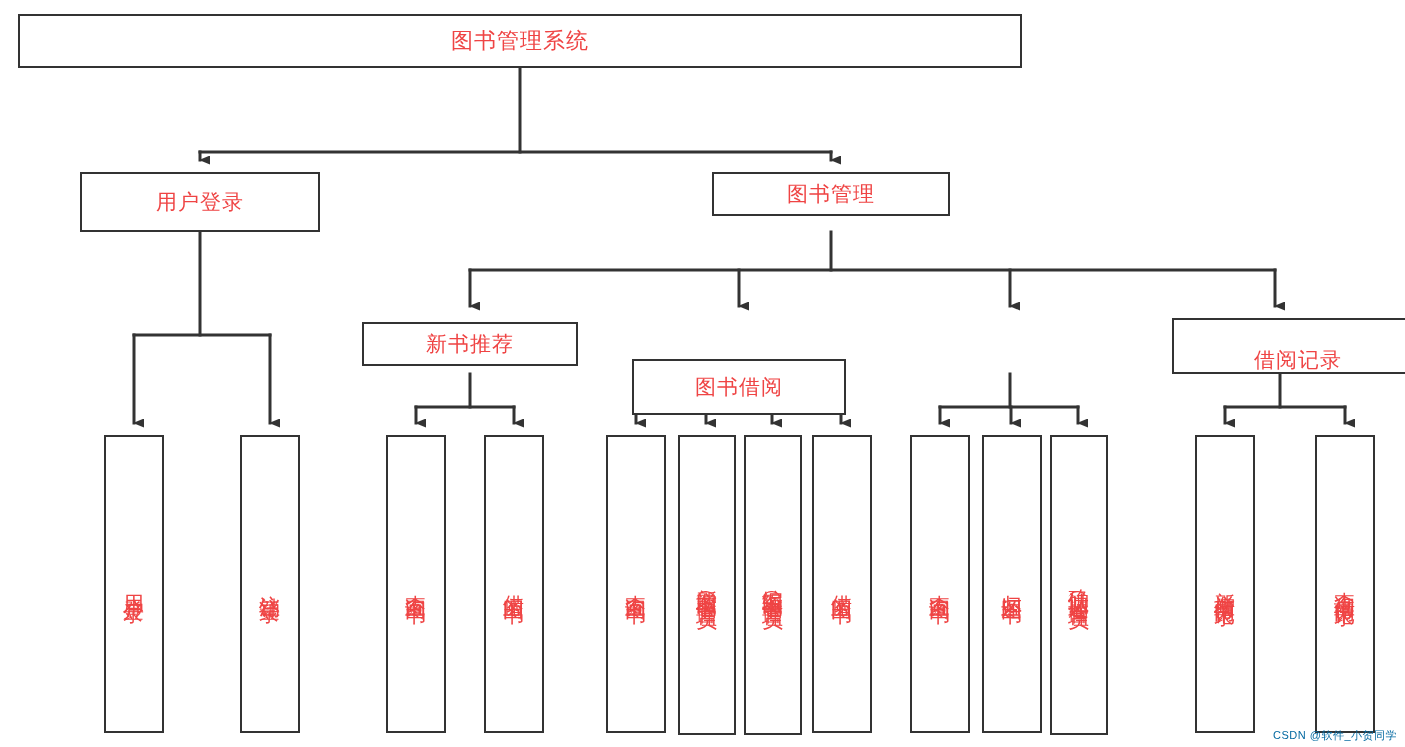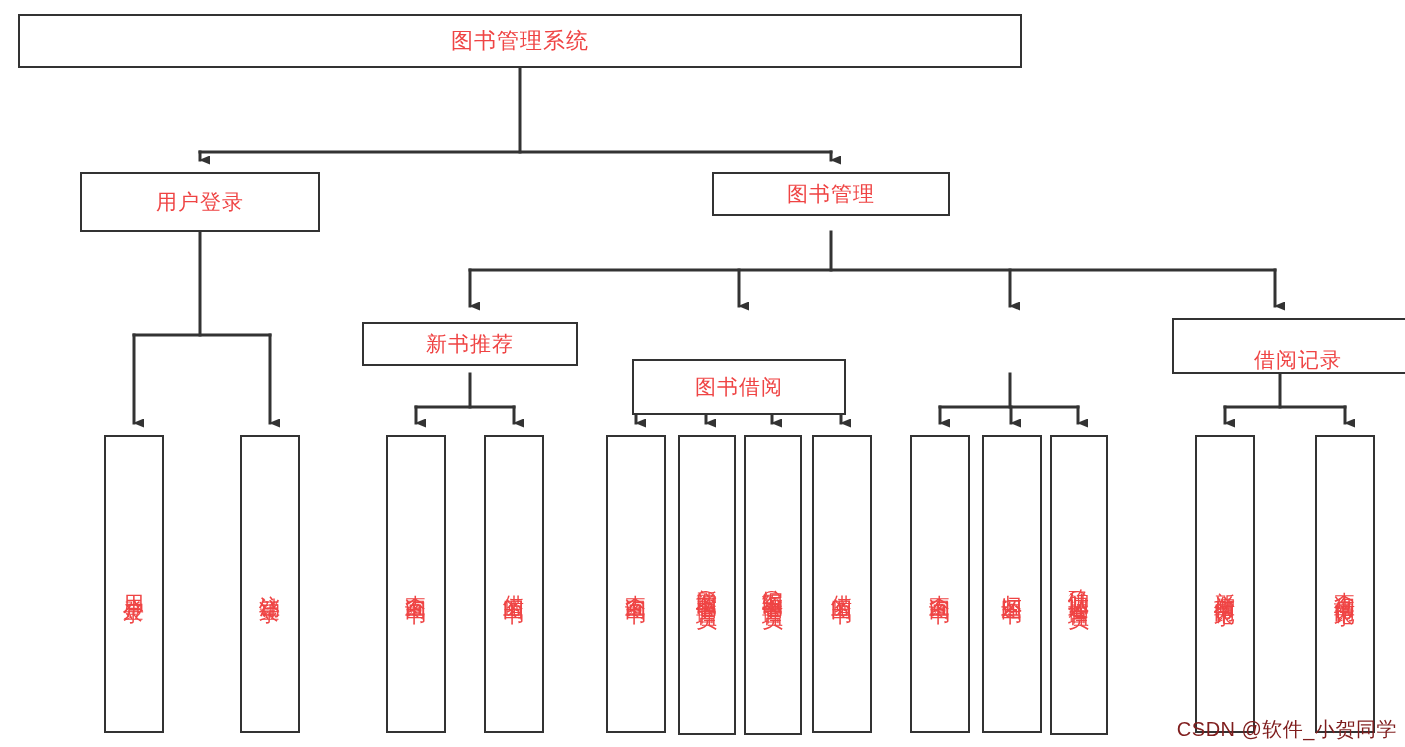--- a/index.html
+++ b/index.html
@@ -57,22 +57,22 @@
     font-size: 21px;
     writing-mode: vertical-rl;
     text-orientation: upright;
     letter-spacing: 3px;
     line-height: 1;
   }
   #watermark {
     position: absolute;
     right: 8px;
     bottom: 4px;
-    font-size: 20px;
-    color: #7f1d1d;
+    font-size: 11px;
+    color: #0369a1;
     letter-spacing: 0.5px;
     white-space: nowrap;
     z-index: 30;
   }
 </style>
 </head>
 <body>
 
 <div id="diagram-root">
 

